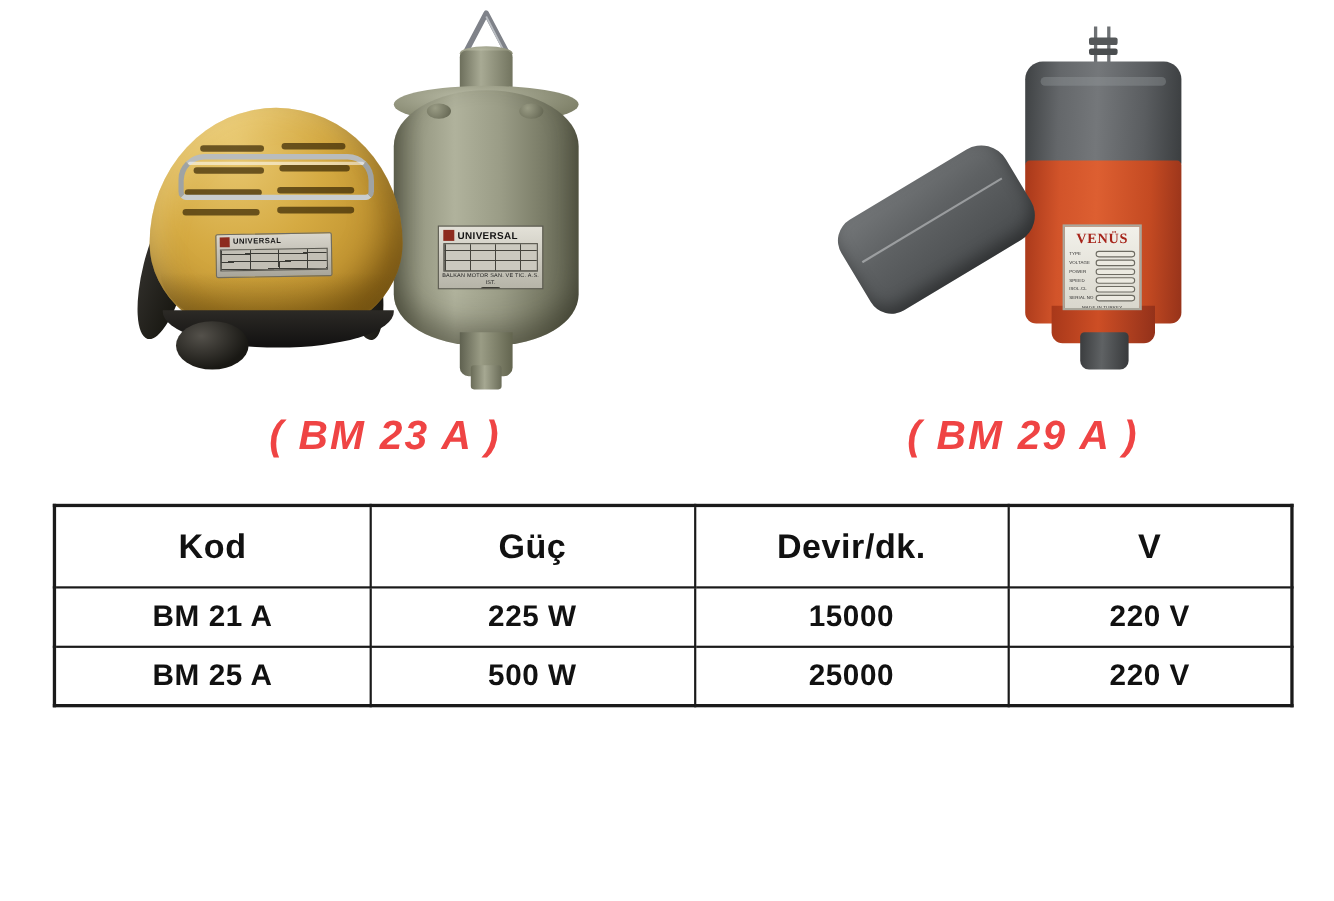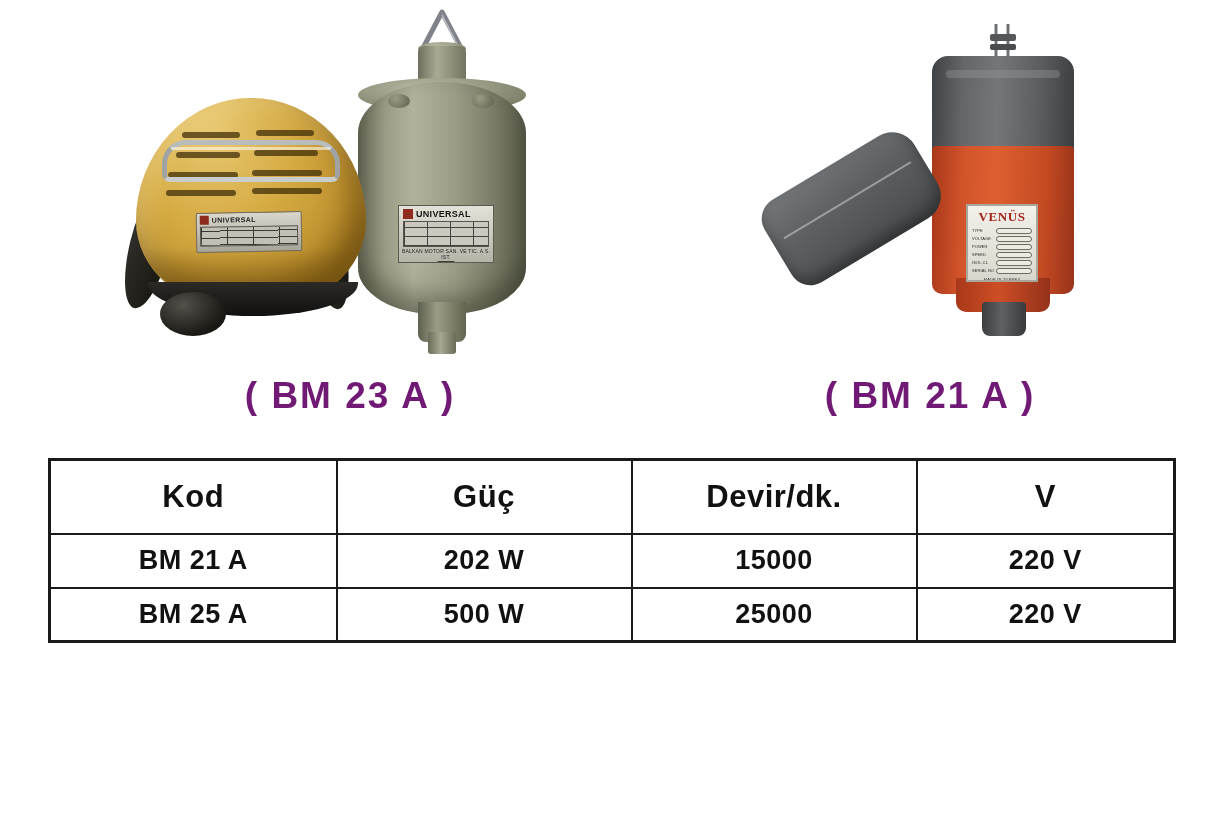--- a/index.html
+++ b/index.html
@@ -28,22 +28,23 @@
   }
 
   .photo-block { position: absolute; }
 
   .caption {
     position: absolute;
     text-align: center;
     font-weight: bold;
     font-size: 37px;
     letter-spacing: 2px;
-    color: #701a75;
+    color: #ef4444;
     white-space: nowrap;
+    font-style: italic;
   }
 
   
   #photo-bm23 { left: 120px; top: 20px; width: 460px; height: 355px; }
 
   
   .foot {
     position: absolute;
     background: #22201e;
     border-radius: 50%;
@@ -490,42 +491,42 @@
             <span class="vn-k">SERIAL NO</span>
             <span class="vn-v"></span>
           </div>
         </div>
         <div class="vn-foot">MADE IN TURKEY</div>
       </div>
 
       <div id="wedge"></div>
     </div>
 
-    <div class="caption" id="cap-bm25" style="left:760px; top:375px; width:340px;">( BM 21 A )</div>
+    <div class="caption" id="cap-bm25" style="left:760px; top:375px; width:340px;">( BM 29 A )</div>
   </div>
 
   <table id="spec-table">
     <colgroup>
       <col class="c1">
         <col class="c2">
         <col class="c3">
         <col class="c4">
     </colgroup>
     <thead>
       <tr>
         <th>Kod</th>
         <th>Güç</th>
         <th>Devir/dk.</th>
         <th>V</th>
       </tr>
     </thead>
     <tbody>
       <tr>
         <td>BM 21 A</td>
-        <td>202 W</td>
+        <td>225 W</td>
         <td>15000</td>
         <td>220 V</td>
       </tr>
       <tr>
         <td>BM 25 A</td>
         <td>500 W</td>
         <td>25000</td>
         <td>220 V</td>
       </tr>
     </tbody>

